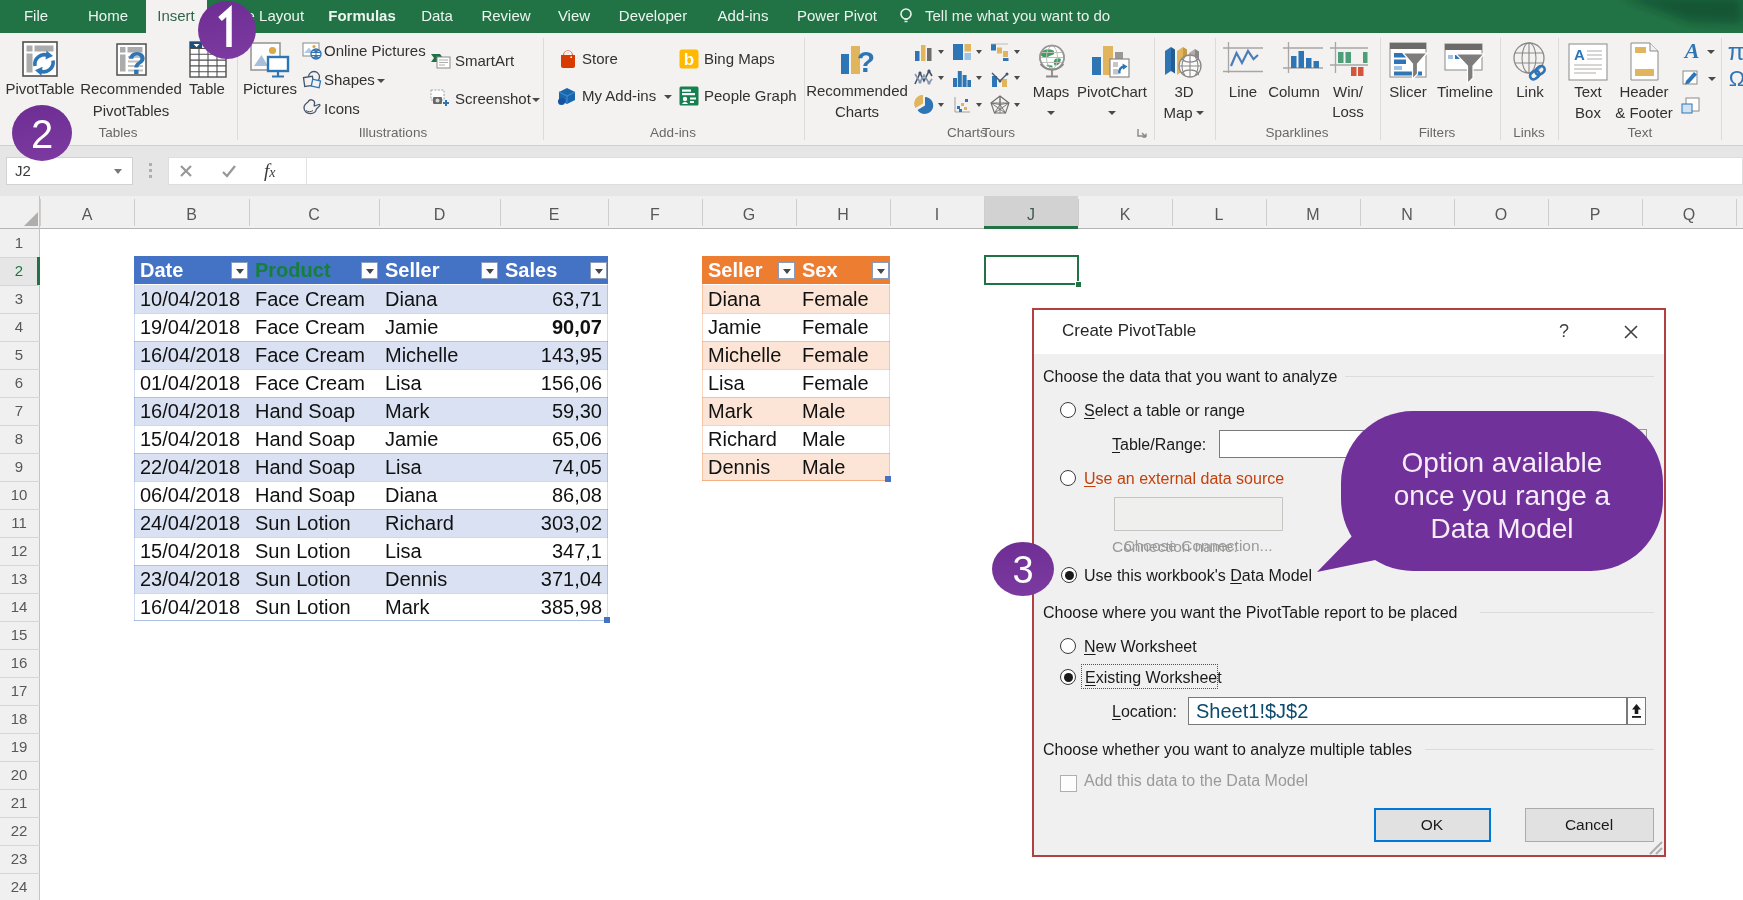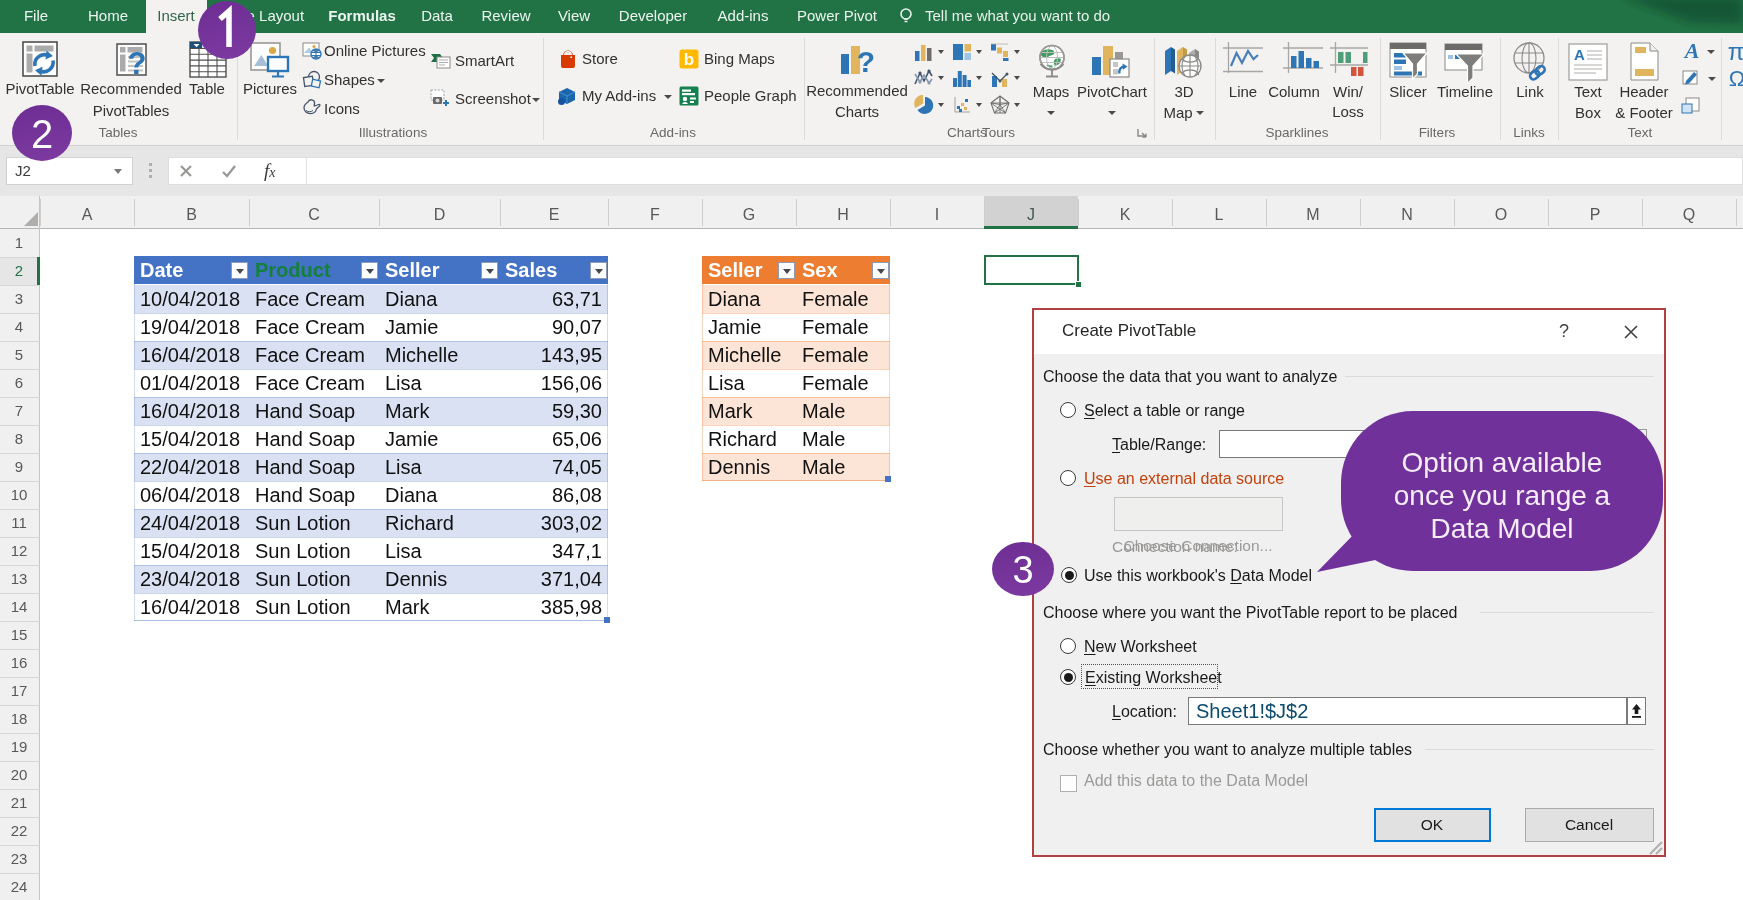--- a/index.html
+++ b/index.html
@@ -463,21 +463,21 @@
 <div style="position:absolute;left:134px;top:285px;width:474px;height:28px;background:#d9e1f2;"></div>
 <div style="position:absolute;left:140px;top:286.5px;height:25px;line-height:25px;font-size:20px;color:#111;font-weight:normal;white-space:nowrap;">10/04/2018</div>
 <div style="position:absolute;left:255px;top:286.5px;height:25px;line-height:25px;font-size:20px;color:#111;font-weight:normal;white-space:nowrap;">Face Cream</div>
 <div style="position:absolute;left:385px;top:286.5px;height:25px;line-height:25px;font-size:20px;color:#111;font-weight:normal;white-space:nowrap;">Diana</div>
 <div style="position:absolute;right:1141px;top:286.5px;height:25px;line-height:25px;font-size:20px;color:#111;font-weight:normal;white-space:nowrap;">63,71</div>
 <div style="position:absolute;left:134px;top:313px;width:474px;height:28px;background:#ffffff;"></div>
 <div style="position:absolute;left:134px;top:313px;width:474px;height:1px;background:rgba(68,114,196,0.28);"></div>
 <div style="position:absolute;left:140px;top:314.5px;height:25px;line-height:25px;font-size:20px;color:#111;font-weight:normal;white-space:nowrap;">19/04/2018</div>
 <div style="position:absolute;left:255px;top:314.5px;height:25px;line-height:25px;font-size:20px;color:#111;font-weight:normal;white-space:nowrap;">Face Cream</div>
 <div style="position:absolute;left:385px;top:314.5px;height:25px;line-height:25px;font-size:20px;color:#111;font-weight:normal;white-space:nowrap;">Jamie</div>
-<div style="position:absolute;right:1141px;top:314.5px;height:25px;line-height:25px;font-size:20px;color:#111;font-weight:normal;white-space:nowrap;">90,07</div>
+<div style="position:absolute;right:1141px;top:314.5px;height:25px;line-height:25px;font-size:20px;color:#111;font-weight:bold;white-space:nowrap;">90,07</div>
 <div style="position:absolute;left:134px;top:341px;width:474px;height:28px;background:#d9e1f2;"></div>
 <div style="position:absolute;left:134px;top:341px;width:474px;height:1px;background:rgba(68,114,196,0.28);"></div>
 <div style="position:absolute;left:140px;top:342.5px;height:25px;line-height:25px;font-size:20px;color:#111;font-weight:normal;white-space:nowrap;">16/04/2018</div>
 <div style="position:absolute;left:255px;top:342.5px;height:25px;line-height:25px;font-size:20px;color:#111;font-weight:normal;white-space:nowrap;">Face Cream</div>
 <div style="position:absolute;left:385px;top:342.5px;height:25px;line-height:25px;font-size:20px;color:#111;font-weight:normal;white-space:nowrap;">Michelle</div>
 <div style="position:absolute;right:1141px;top:342.5px;height:25px;line-height:25px;font-size:20px;color:#111;font-weight:normal;white-space:nowrap;">143,95</div>
 <div style="position:absolute;left:134px;top:369px;width:474px;height:28px;background:#ffffff;"></div>
 <div style="position:absolute;left:134px;top:369px;width:474px;height:1px;background:rgba(68,114,196,0.28);"></div>
 <div style="position:absolute;left:140px;top:370.5px;height:25px;line-height:25px;font-size:20px;color:#111;font-weight:normal;white-space:nowrap;">01/04/2018</div>
 <div style="position:absolute;left:255px;top:370.5px;height:25px;line-height:25px;font-size:20px;color:#111;font-weight:normal;white-space:nowrap;">Face Cream</div>

